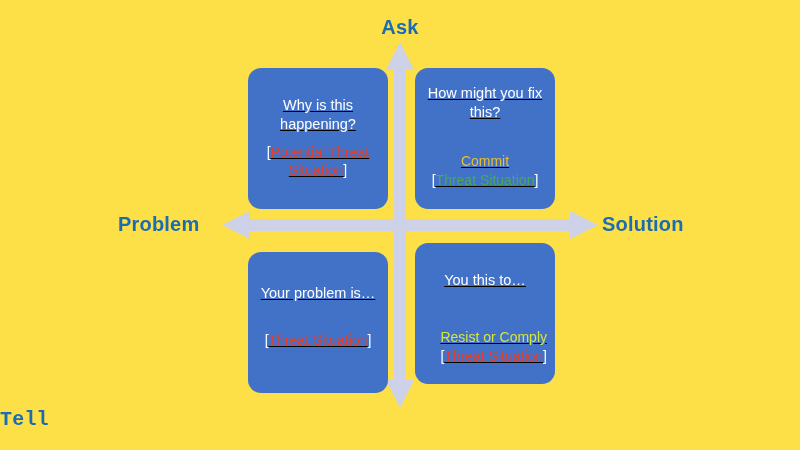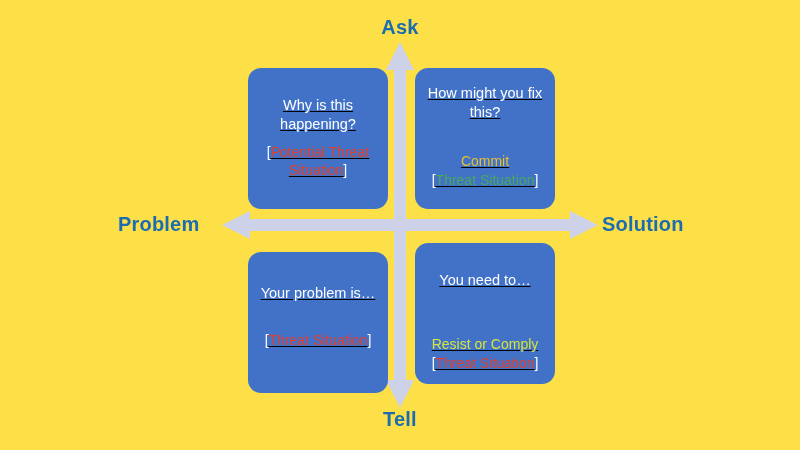--- a/index.html
+++ b/index.html
@@ -21,21 +21,21 @@
   
   .axis-label {
     position: absolute;
     color: #1B6CB0;
     font-weight: bold;
     font-size: 20px;
     letter-spacing: 0.2px;
     white-space: nowrap;
   }
   .axis-label.ask   { top: 16px;  left: 0; width: 800px; text-align: center; }
-  .axis-label.tell  { top: 408px; left: 0; width: 800px; text-align: center; }
+  .axis-label.tell  { top: 408px; left: 0; width: 800px; text-align: left; font-family: Liberation Mono, monospace; }
   .axis-label.problem  { top: 213px; left: 118px; }
   .axis-label.solution { top: 213px; left: 602px; }
 
   
   #axes {
     position: absolute;
     left: 0; top: 0;
     width: 800px; height: 450px;
     pointer-events: none;
   }
@@ -86,21 +86,21 @@
   .c-lime   { color: #D6E53A; }
 
   
   .quad.tl .q-head { margin-top: 18px; }
   .quad.tl .q-lines { margin-bottom: 22px; }
   .quad.tr .q-head { margin-top: 6px; }
   .quad.tr .q-lines { margin-bottom: 12px; }
   .quad.bl .q-head { margin-top: 22px; }
   .quad.bl .q-lines { margin-bottom: 36px; }
   .quad.br .q-head { margin-top: 18px; }
-  .quad.br .q-lines { margin-bottom: 4px; }
+  .quad.br .q-lines { margin-bottom: 11px; align-items: flex-end; }
 </style>
 </head>
 <body>
 
 <div id="canvas">
 
   <svg id="axes" viewBox="0 0 800 450" width="800" height="450" aria-hidden="true">
 
     <polygon fill="#CDD2E8" points="400,42 414,70 406,70 406,380 414,380 400,408 386,380 394,380 394,70 386,70"></polygon>
 
@@ -139,21 +139,21 @@
     <div class="q-head">Your problem is…</div>
     <div class="q-spacer"></div>
     <div class="q-lines">
       <div class="q-line">
         <span class="bracket">[</span><span class="c-red">Threat Situation</span><span class="bracket">]</span>
       </div>
     </div>
   </div>
 
   <div class="quad br">
-    <div class="q-head">You need to…</div>
+    <div class="q-head">You this to…</div>
     <div class="q-spacer"></div>
     <div class="q-lines">
       <div class="q-line">
         <span class="bracket"></span><span class="c-lime">Resist or Comply</span><span class="bracket"></span>
       </div>
       <div class="q-line">
         <span class="bracket">[</span><span class="c-red">Threat Situation</span><span class="bracket">]</span>
       </div>
     </div>
   </div>

